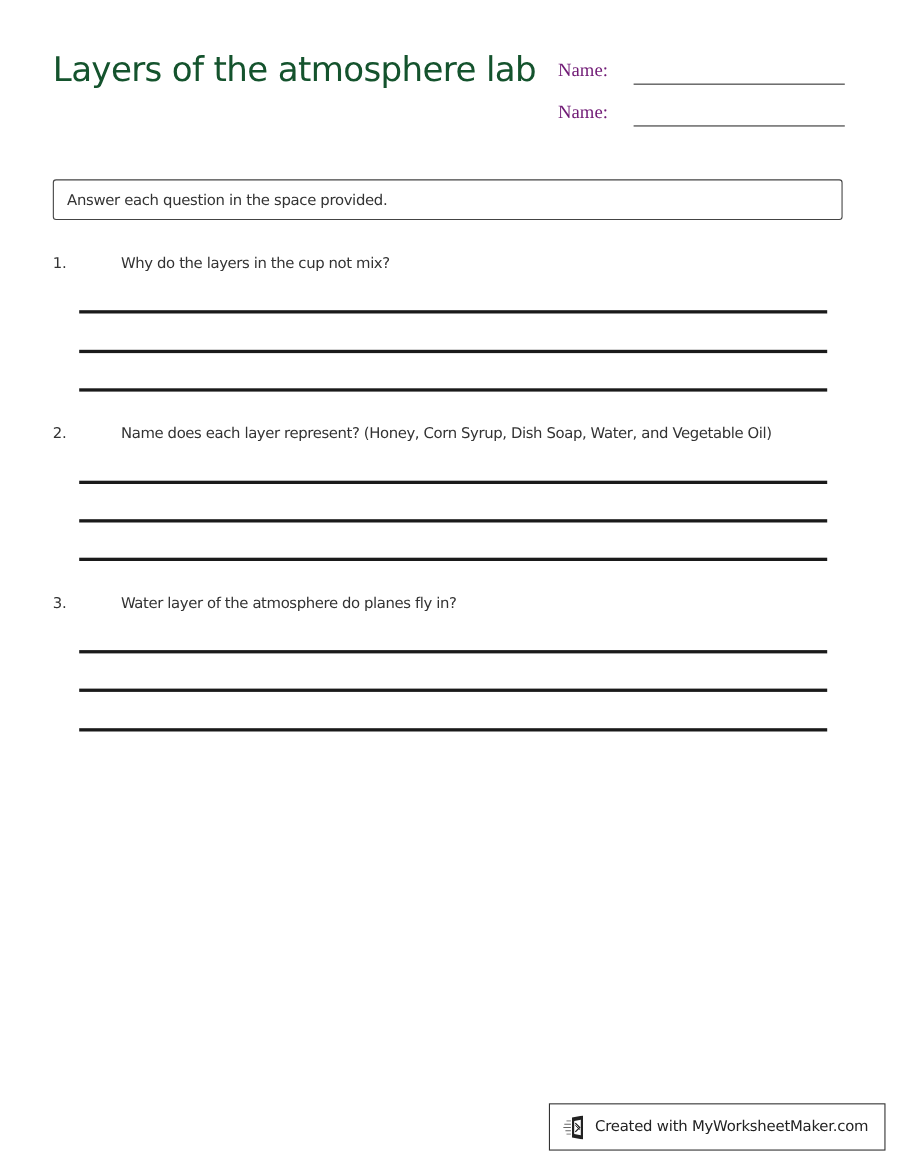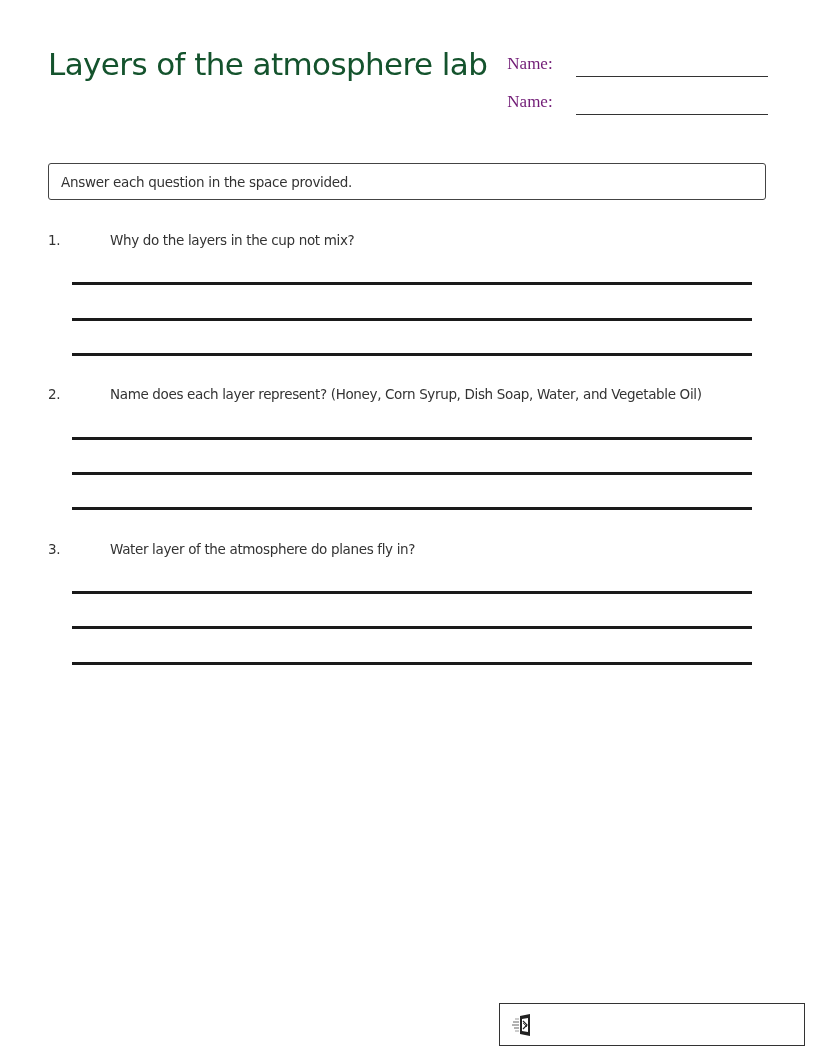--- a/index.html
+++ b/index.html
@@ -98,13 +98,14 @@
       <line x1="0" y1="11" x2="7" y2="11" stroke="#666" stroke-width="1"></line>
       <line x1="2" y1="14" x2="7" y2="14" stroke="#666" stroke-width="1"></line>
       <line x1="3" y1="5" x2="7" y2="5" stroke="#999" stroke-width="1"></line>
       <line x1="3" y1="17" x2="7" y2="17" stroke="#999" stroke-width="1"></line>
       <path d="M8 2 L18 0 L18 22 L8 20 Z" fill="#222"></path>
       <path d="M10 5 L16 4 L16 18 L10 17 Z" fill="#fff"></path>
       <path d="M11 7 L15 11 L11 15" stroke="#222" stroke-width="1.2" fill="none"></path>
       <line x1="11" y1="9" x2="15" y2="13" stroke="#222" stroke-width="0.8"></line>
     </svg>
   </span>
+  <span class="credit">Created with MyWorksheetMaker.com</span>
 </div>
 
 </body></html>

